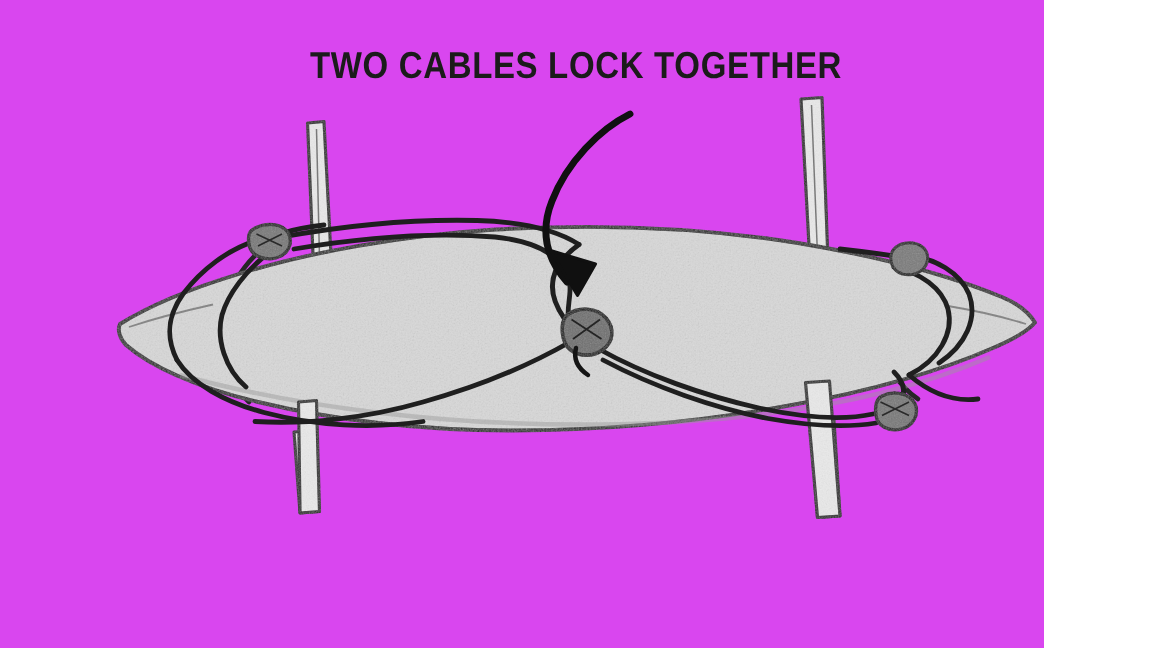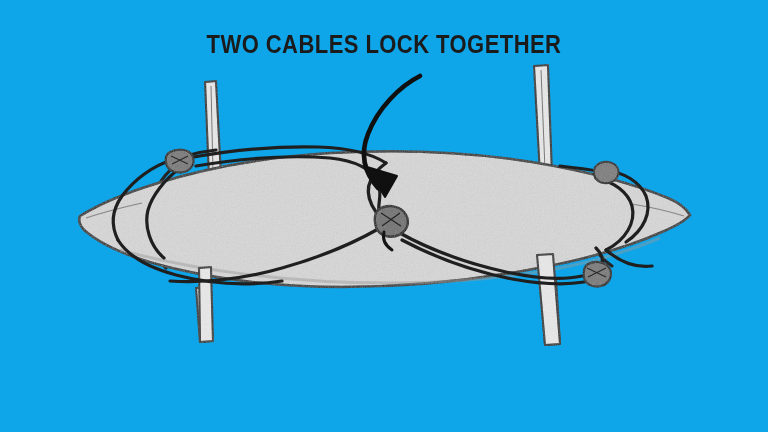--- a/index.html
+++ b/index.html
@@ -5,23 +5,23 @@
   html, body {
     margin: 0;
     padding: 0;
     background: #ffffff;
   }
   body {
     font-family: "Liberation Sans", sans-serif;
   }
   #stage {
     position: relative;
-    width: 768px;
+    width: 696px;
     height: 432px;
-    background: #0ea5e9;
+    background: #d946ef;
     overflow: hidden;
   }
   #stage svg {
     position: absolute;
     left: 0;
     top: 0;
     width: 768px;
     height: 432px;
     display: block;
   }

